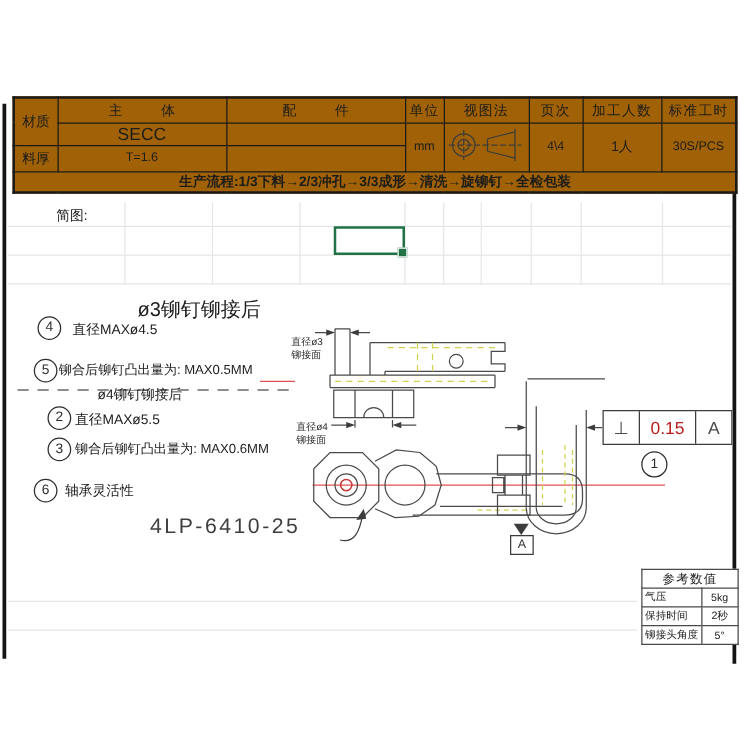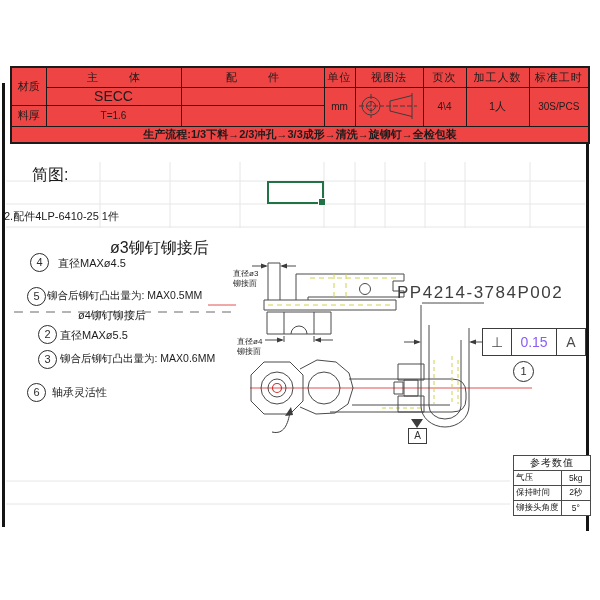--- a/index.html
+++ b/index.html
@@ -1,21 +1,21 @@
 <!DOCTYPE html>
 <html><head>
 <meta charset="utf-8">
 <style>
   html,body{margin:0;padding:0;background:#fff;}
   .page{position:relative;width:600px;height:600px;background:#ffffff;
         font-family:"Liberation Sans",sans-serif;color:#1c1c1c;overflow:hidden;}
   .abs{position:absolute;}
   
-  table.spec{position:absolute;left:10px;top:66px;width:578px;border-collapse:collapse;
-             table-layout:fixed;border:2px solid #1b1b1b;background:#ef4444;}
+  table.spec{position:absolute;left:10px;top:77px;width:578px;border-collapse:collapse;
+             table-layout:fixed;border:2px solid #1b1b1b;background:#a16207;}
   table.spec td{border:1px solid #1b1b1b;text-align:center;vertical-align:middle;
                 padding:0;font-size:11px;overflow:hidden;white-space:nowrap;}
   td.hdr{letter-spacing:1px;}
   td.wide{letter-spacing:14px;text-indent:14px;}
   td.process{text-align:left;font-size:9px;padding:1px 4px;letter-spacing:0;}
   
   .vrule{position:absolute;width:3px;background:#141414;}
   
   .txt{position:absolute;white-space:nowrap;}
   .sel-box{position:absolute;left:267px;top:181px;width:53px;height:19px;
@@ -27,21 +27,21 @@
            font-size:11px;line-height:17px;text-align:center;background:#fff;color:#2d2d2d;}
   .balloon.lg{width:19px;height:19px;line-height:19px;}
   
   .cadlabel{position:absolute;color:#3e3e3e;font-size:17px;letter-spacing:1.5px;white-space:nowrap;}
   .dimlabel{position:absolute;font-size:8px;line-height:9.5px;color:#2a2a2a;white-space:nowrap;}
   
   .fcf{position:absolute;left:482px;top:328px;height:26px;display:flex;border:1.5px solid #3c3c3c;
        background:#fff;color:#4a4a4a;}
   .fcf div{display:flex;align-items:center;justify-content:center;font-size:14px;}
   .fcf .c1{width:28px;border-right:1px solid #3c3c3c;}
-  .fcf .c2{width:44px;border-right:1px solid #3c3c3c;color:#8b5cf6;}
+  .fcf .c2{width:44px;border-right:1px solid #3c3c3c;color:#b91c1c;}
   .fcf .c3{width:28px;}
   .datum-box{position:absolute;left:408px;top:428px;width:17px;height:14px;border:1px solid #3c3c3c;
              font-size:10px;text-align:center;line-height:14px;background:#fff;color:#333;}
   
   table.ref{position:absolute;left:513px;top:455px;width:78px;border-collapse:collapse;
             border:1.5px solid #4a4a4a;background:#fff;}
   table.ref td{border:1px solid #4a4a4a;padding:0 2px;font-size:8.5px;height:14px;
                white-space:nowrap;overflow:hidden;color:#222;}
   table.ref td.title{font-size:10px;text-align:center;height:14px;letter-spacing:1px;}
   table.ref td.val{text-align:center;width:27px;}
@@ -178,22 +178,21 @@
       <td>料厚</td>
       <td style="font-size:10px;">T=1.6</td>
       <td></td>
     </tr>
     <tr style="height:17px;font-weight:bold;">
       <td class="process" colspan="8">生产流程:1/3下料→2/3冲孔→3/3成形→清洗→旋铆钉→全检包装</td>
     </tr>
   </tbody>
     </table>
 
-  <div class="txt" style="left:32px;top:165px;font-size:16px;text-align:right;">简图:</div>
-  <div class="txt" style="left:4px;top:209px;font-size:11px;">2.配件4LP-6410-25  1件</div>
+  <div class="txt" style="left:45px;top:165px;font-size:11px;text-align:right;">简图:</div>
 
   <div class="sel-box">
     <div class="sel-handle"></div>
   </div>
 
   <div class="txt" style="left:110px;top:238px;font-size:16px;">ø3铆钉铆接后</div>
   <div class="balloon" style="left:30px;top:253px;">4</div>
   <div class="txt" style="left:58px;top:256px;font-size:11px;">直径MAXø4.5</div>
   <div class="balloon" style="left:27px;top:287px;">5</div>
   <div class="txt" style="left:47px;top:289px;font-size:10.5px;">铆合后铆钉凸出量为: MAX0.5MM</div>
@@ -208,21 +207,21 @@
 
   <div class="dimlabel" style="left:233px;top:269px;">
     <div>直径ø3</div>
     <div>铆接面</div>
   </div>
   <div class="dimlabel" style="left:237px;top:337px;">
     <div>直径ø4</div>
     <div>铆接面</div>
   </div>
 
-  <div class="cadlabel" style="left:397px;top:283px;">PP4214-3784P002</div>
+  <div class="cadlabel" style="left:120px;top:411px;letter-spacing:2px;">4LP-6410-25</div>
 
   <div class="fcf">
     <div class="c1">⊥</div>
     <div class="c2">0.15</div>
     <div class="c3">A</div>
   </div>
   <div class="balloon lg" style="left:513px;top:361px;">1</div>
   <div class="datum-box">A</div>
 
   <table class="ref">

